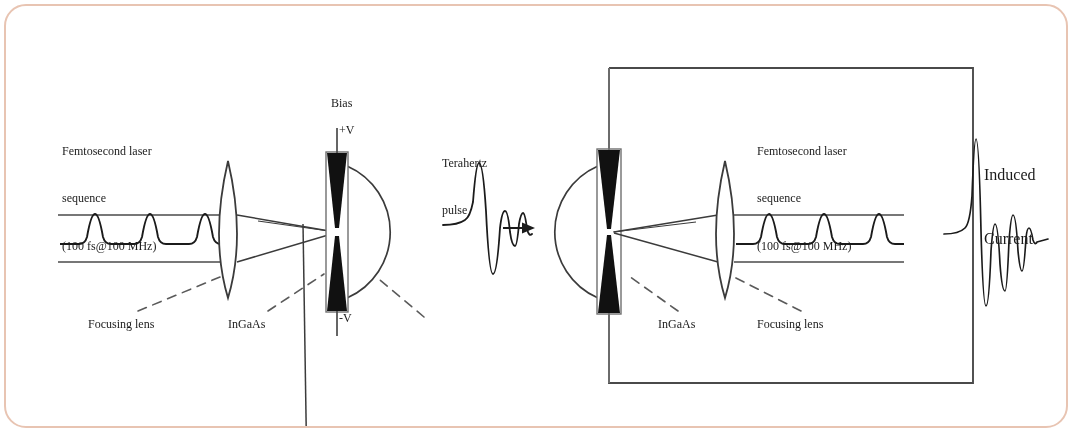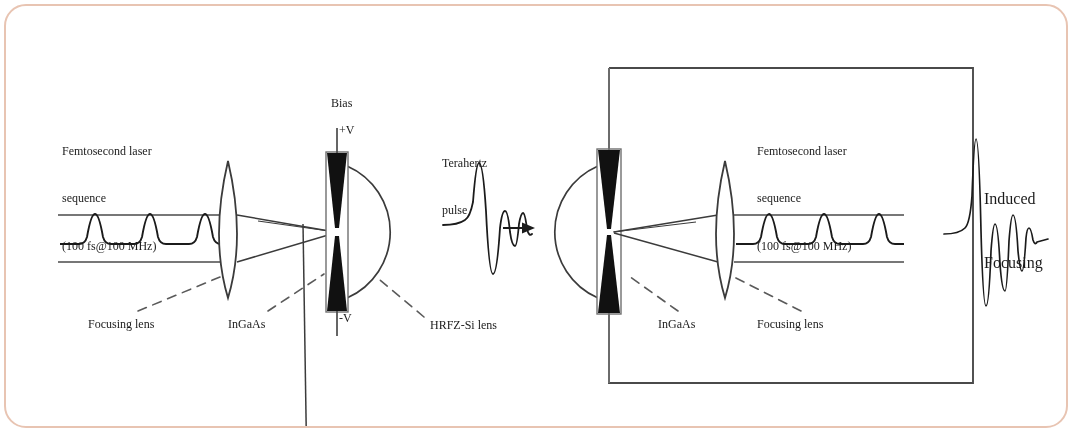--- a/index.html
+++ b/index.html
@@ -119,30 +119,29 @@
   <div class="txt t17" style="left:333px;top:117px;">+V</div>
   <div class="txt t17" style="left:333px;top:305px;">-V</div>
 
   <div class="txt t17" style="left:436px;top:118px;">
     <div>Terahertz</div>
     <div>pulse</div>
   </div>
 
   <div class="txt t17" style="left:82px;top:311px;">Focusing lens</div>
   <div class="txt t17" style="left:222px;top:311px;">InGaAs</div>
-  <div class="txt t17" style="left:424px;top:312px;">HRFZ-Si lens</div>
 
   <div class="txt t17" style="left:751px;top:106px;">
     <div>Femtosecond laser</div>
     <div>sequence</div>
     <div>(100 fs@100 MHz)</div>
   </div>
 
   <div class="txt t17" style="left:652px;top:311px;">InGaAs</div>
   <div class="txt t17" style="left:751px;top:311px;">Focusing lens</div>
 
-  <div class="txt t16" style="left:978px;top:140px;">
+  <div class="txt t16" style="left:978px;top:116px;">
     <div>Induced</div>
-    <div>Focusing</div>
+    <div>Current</div>
   </div>
 
  </div>
 </div>
 
 </body></html>

